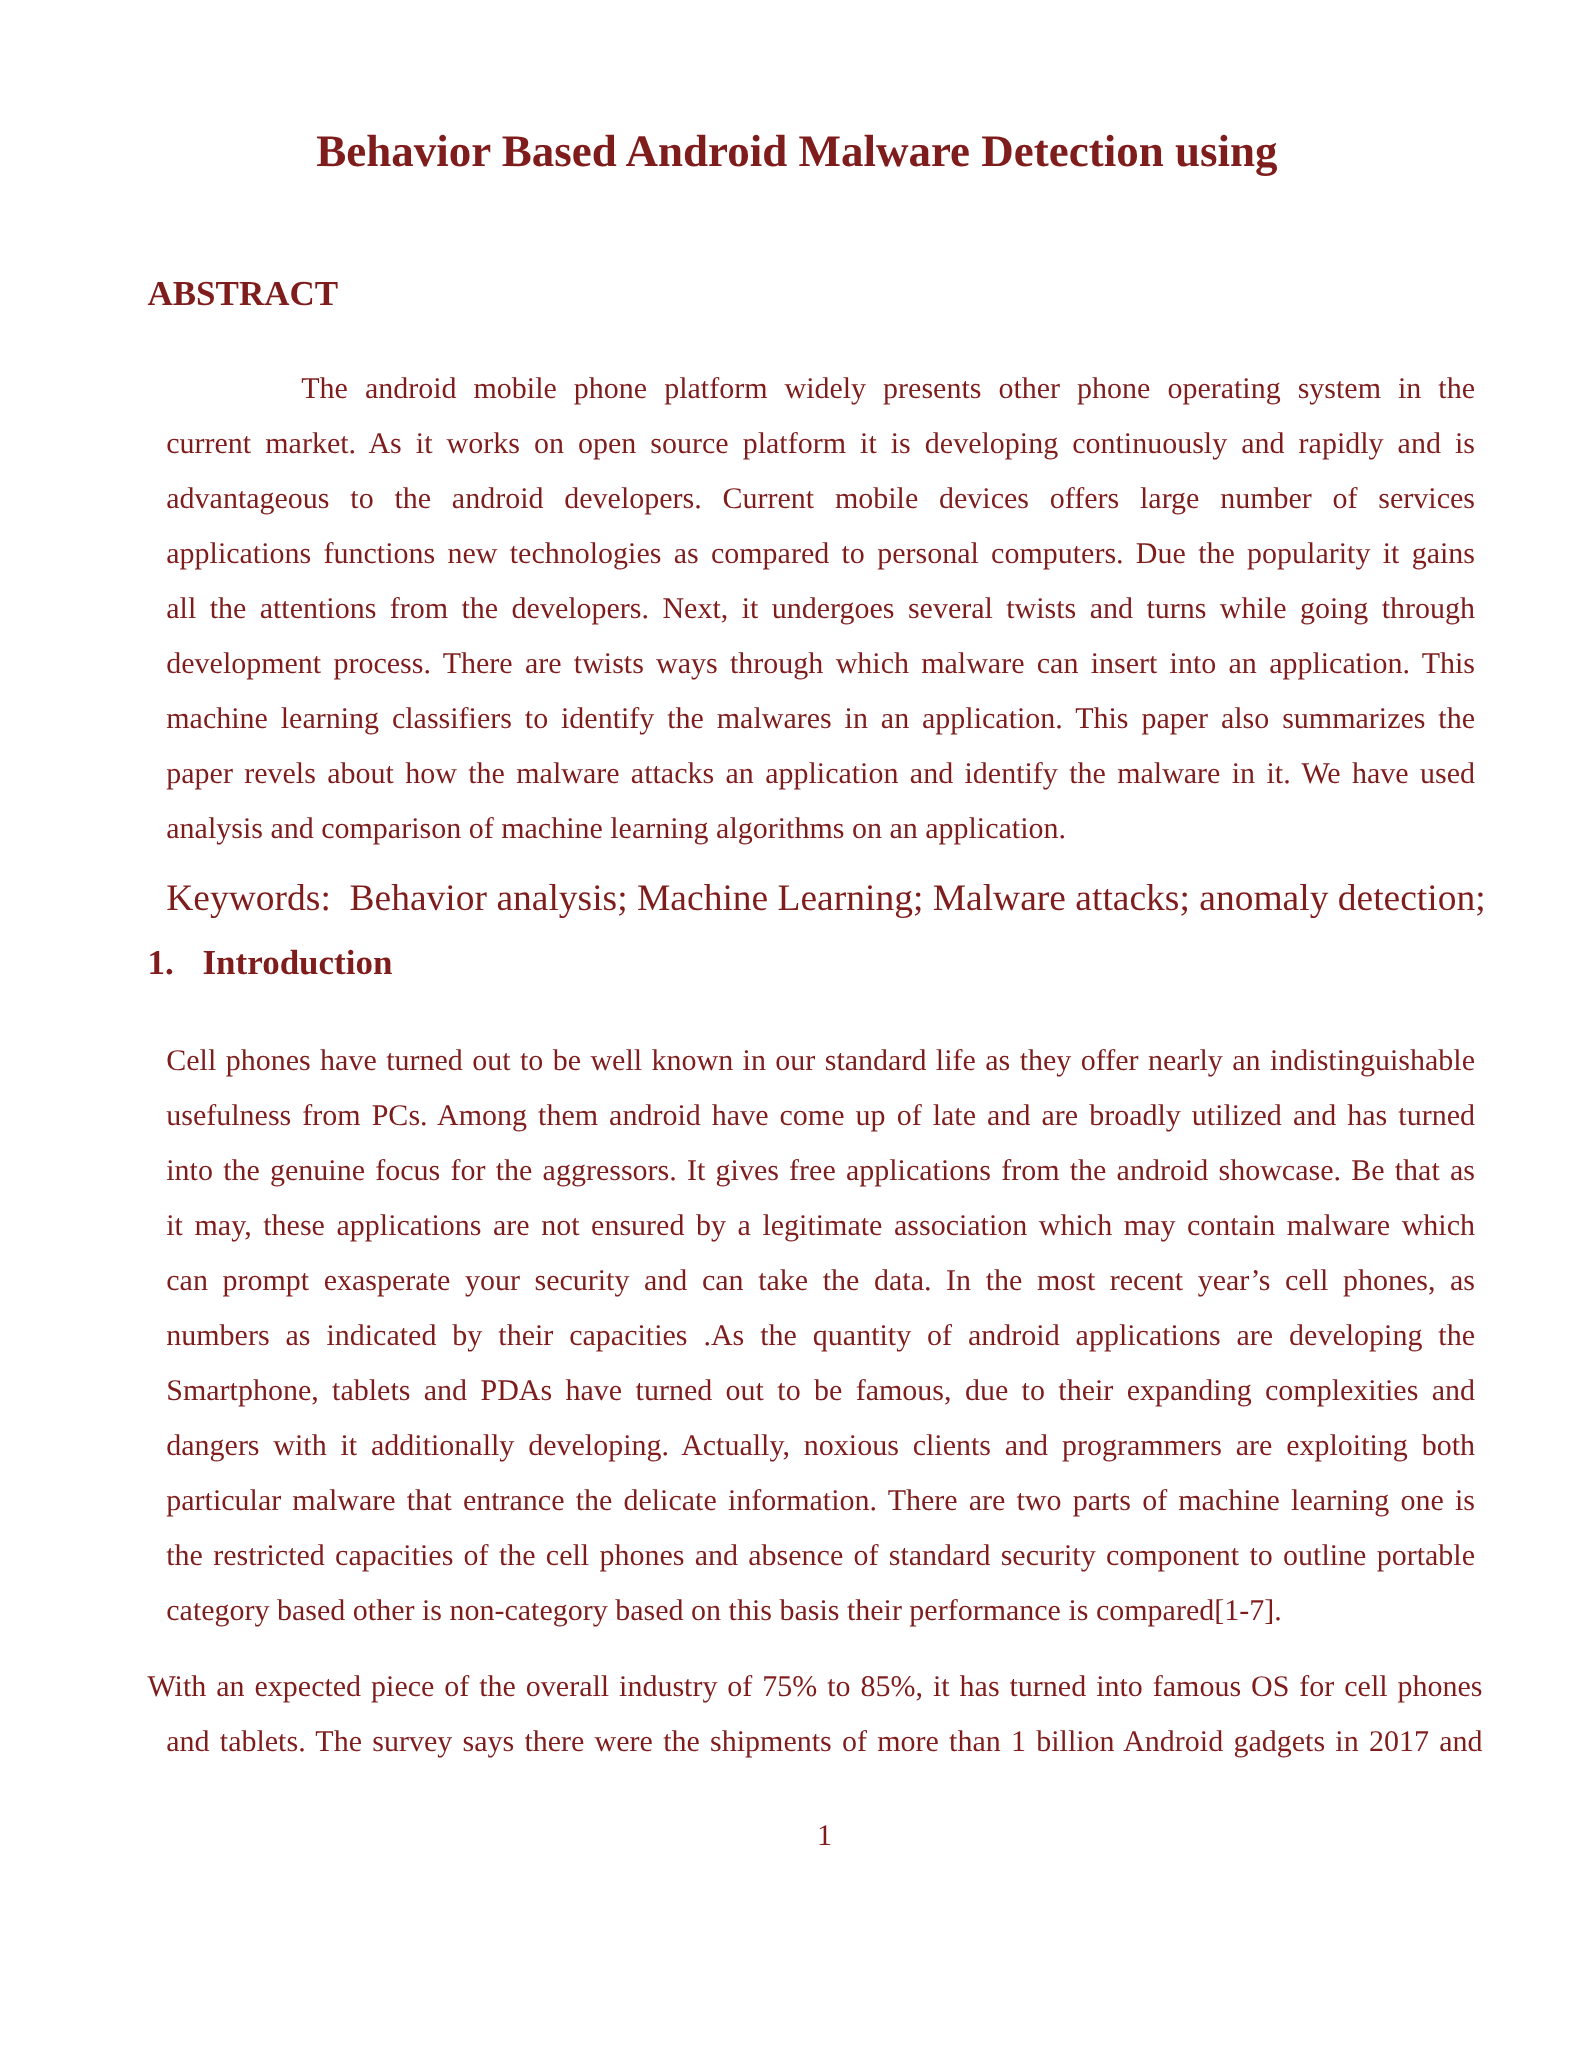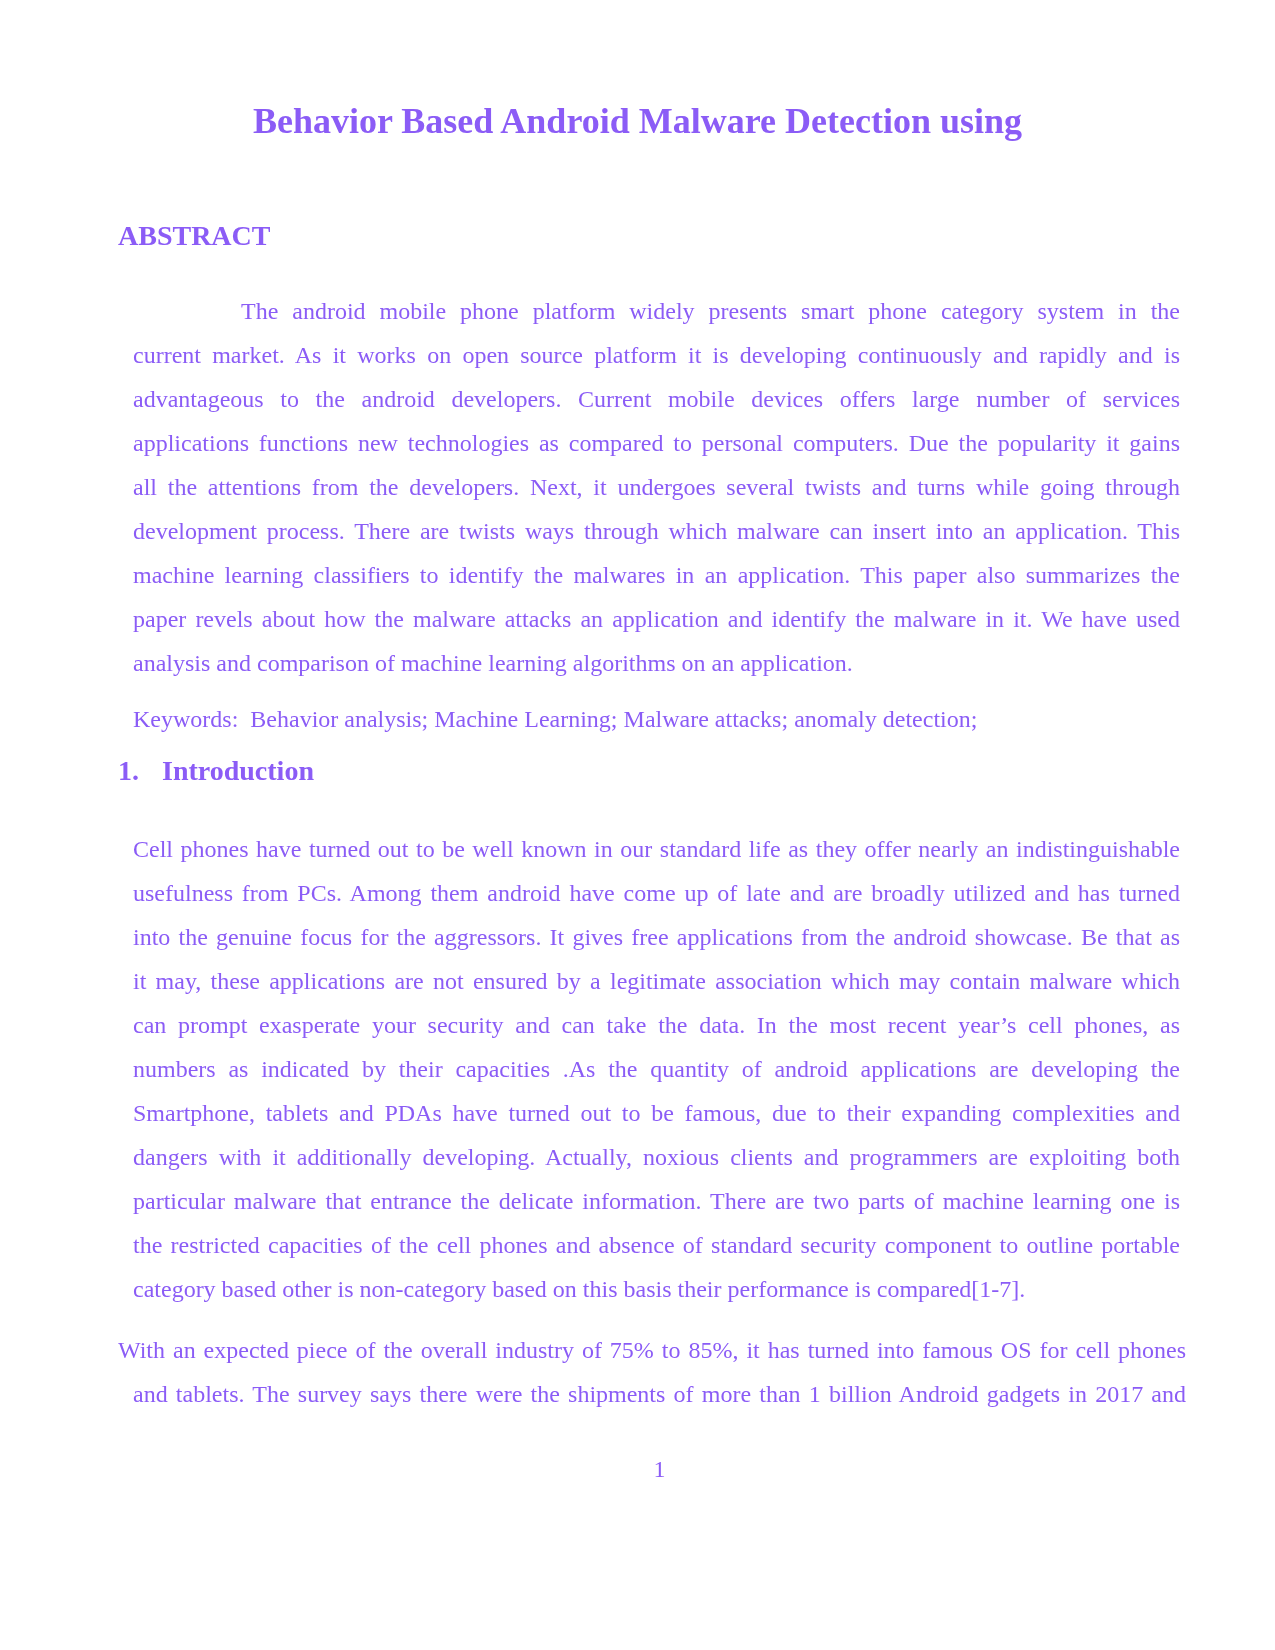--- a/index.html
+++ b/index.html
@@ -5,21 +5,21 @@
   html, body {
     margin: 0;
     padding: 0;
     background: #ffffff;
   }
   .page {
     position: relative;
     width: 1275px;
     height: 1650px;
     background: #ffffff;
-    color: #8b5cf6;
+    color: #7f1d1d;
     font-family: "Liberation Serif", "DejaVu Serif", serif;
     overflow: hidden;
   }
   .doc-title {
     padding-top: 84px;
     font-size: 36px;
     font-weight: bold;
     line-height: 75px;
     text-align: center;
     margin: 0 60px;
@@ -46,21 +46,21 @@
     -moz-text-align-last: justify;
   }
   .jline.last {
     text-align-last: left;
     -moz-text-align-last: left;
   }
   .jline.first-indent { padding-left: 108px; }
   .jline.first-outdent { margin-left: -15px; }
   .keywords-line {
     margin: 12px 0 0 133px;
-    font-size: 24px;
+    font-size: 30px;
     line-height: 44px;
     white-space: pre-wrap;
   }
   .h-section {
     margin: 8px 0 0 118px;
     font-size: 28px;
     font-weight: bold;
     line-height: 44px;
   }
   .h-section .sec-num {
@@ -80,21 +80,21 @@
 
 <div class="page">
 
   <div class="doc-title">
     <div>Behavior Based Android Malware Detection using</div>
   </div>
 
   <div class="h-abstract">ABSTRACT</div>
 
   <div class="para para-abstract">
-      <div class="jline first-indent">The android mobile phone platform widely presents smart phone category system in the</div>
+      <div class="jline first-indent">The android mobile phone platform widely presents other phone operating system in the</div>
       <div class="jline">current market. As it works on open source platform it is developing continuously and rapidly and is</div>
       <div class="jline">advantageous to the android developers. Current mobile devices offers large number of services</div>
       <div class="jline">applications functions new technologies as compared to personal computers. Due the popularity it gains</div>
       <div class="jline">all the attentions from the developers. Next, it undergoes several twists and turns while going through</div>
       <div class="jline">development process. There are twists ways through which malware can insert into an application. This</div>
       <div class="jline">machine learning classifiers to identify the malwares in an application. This paper also summarizes the</div>
       <div class="jline">paper revels about how the malware attacks an application and identify the malware in it. We have used</div>
       <div class="jline last">analysis and comparison of machine learning algorithms on an application.</div>
     </div>
 

